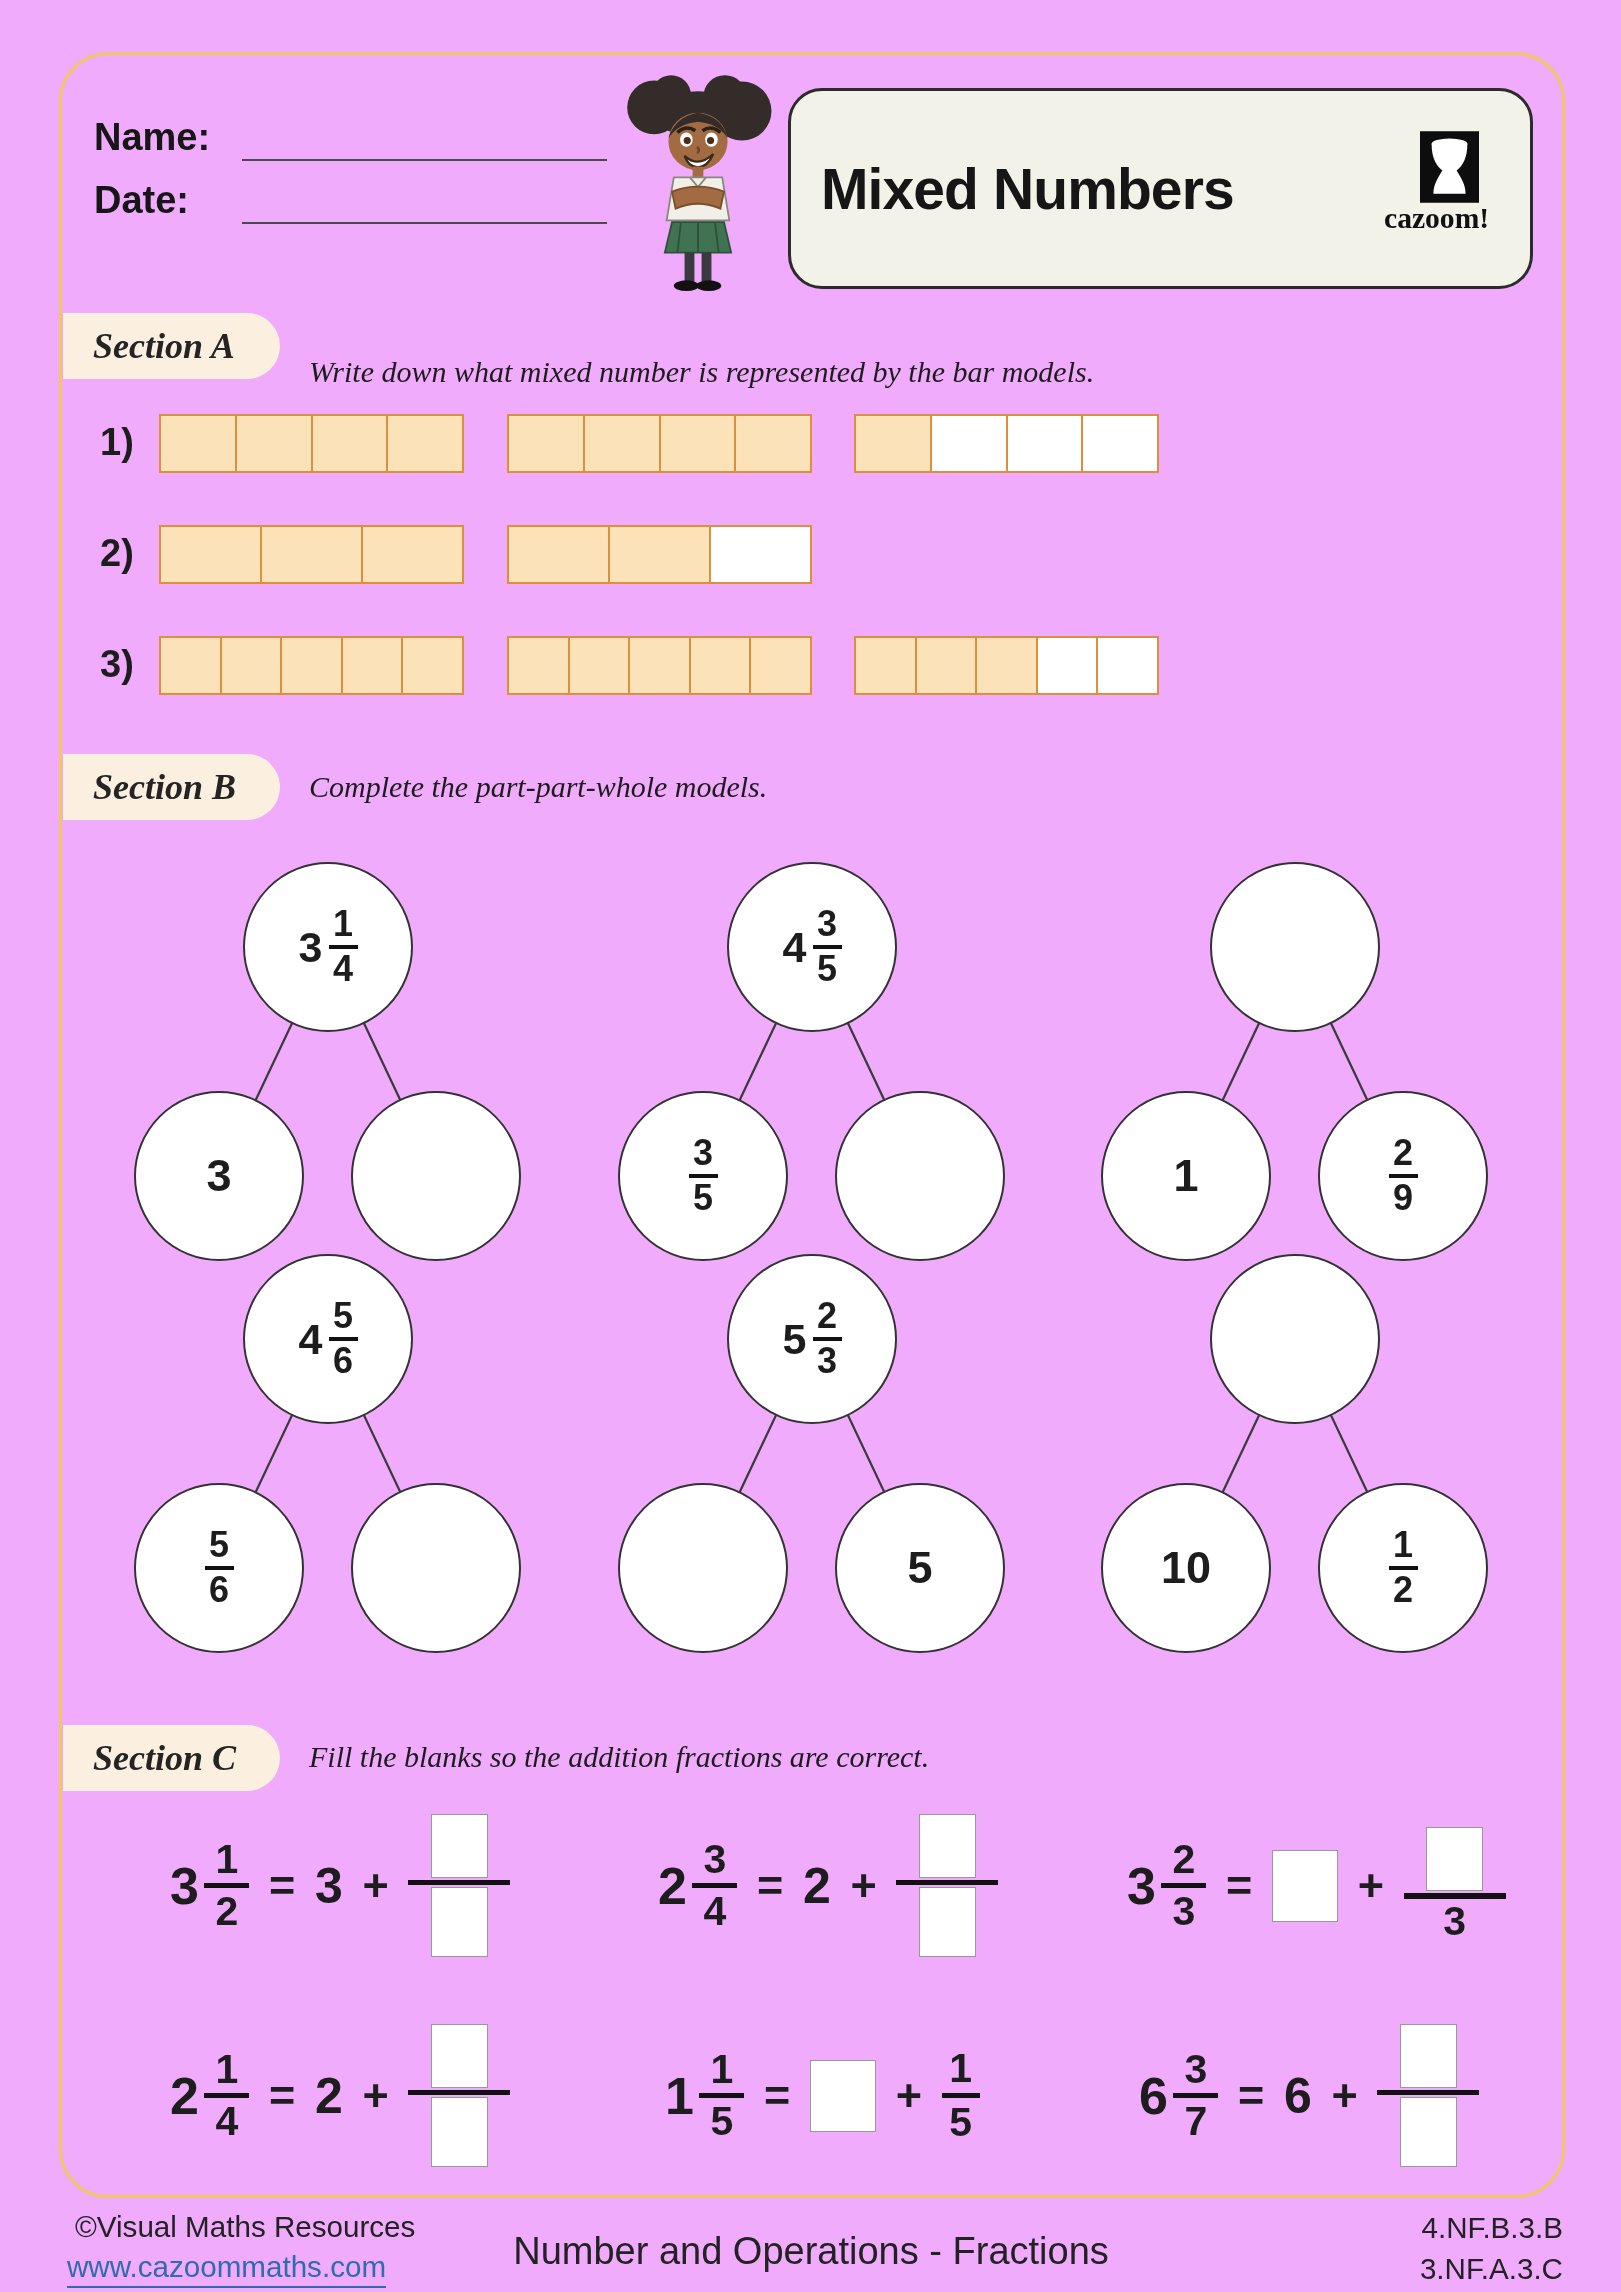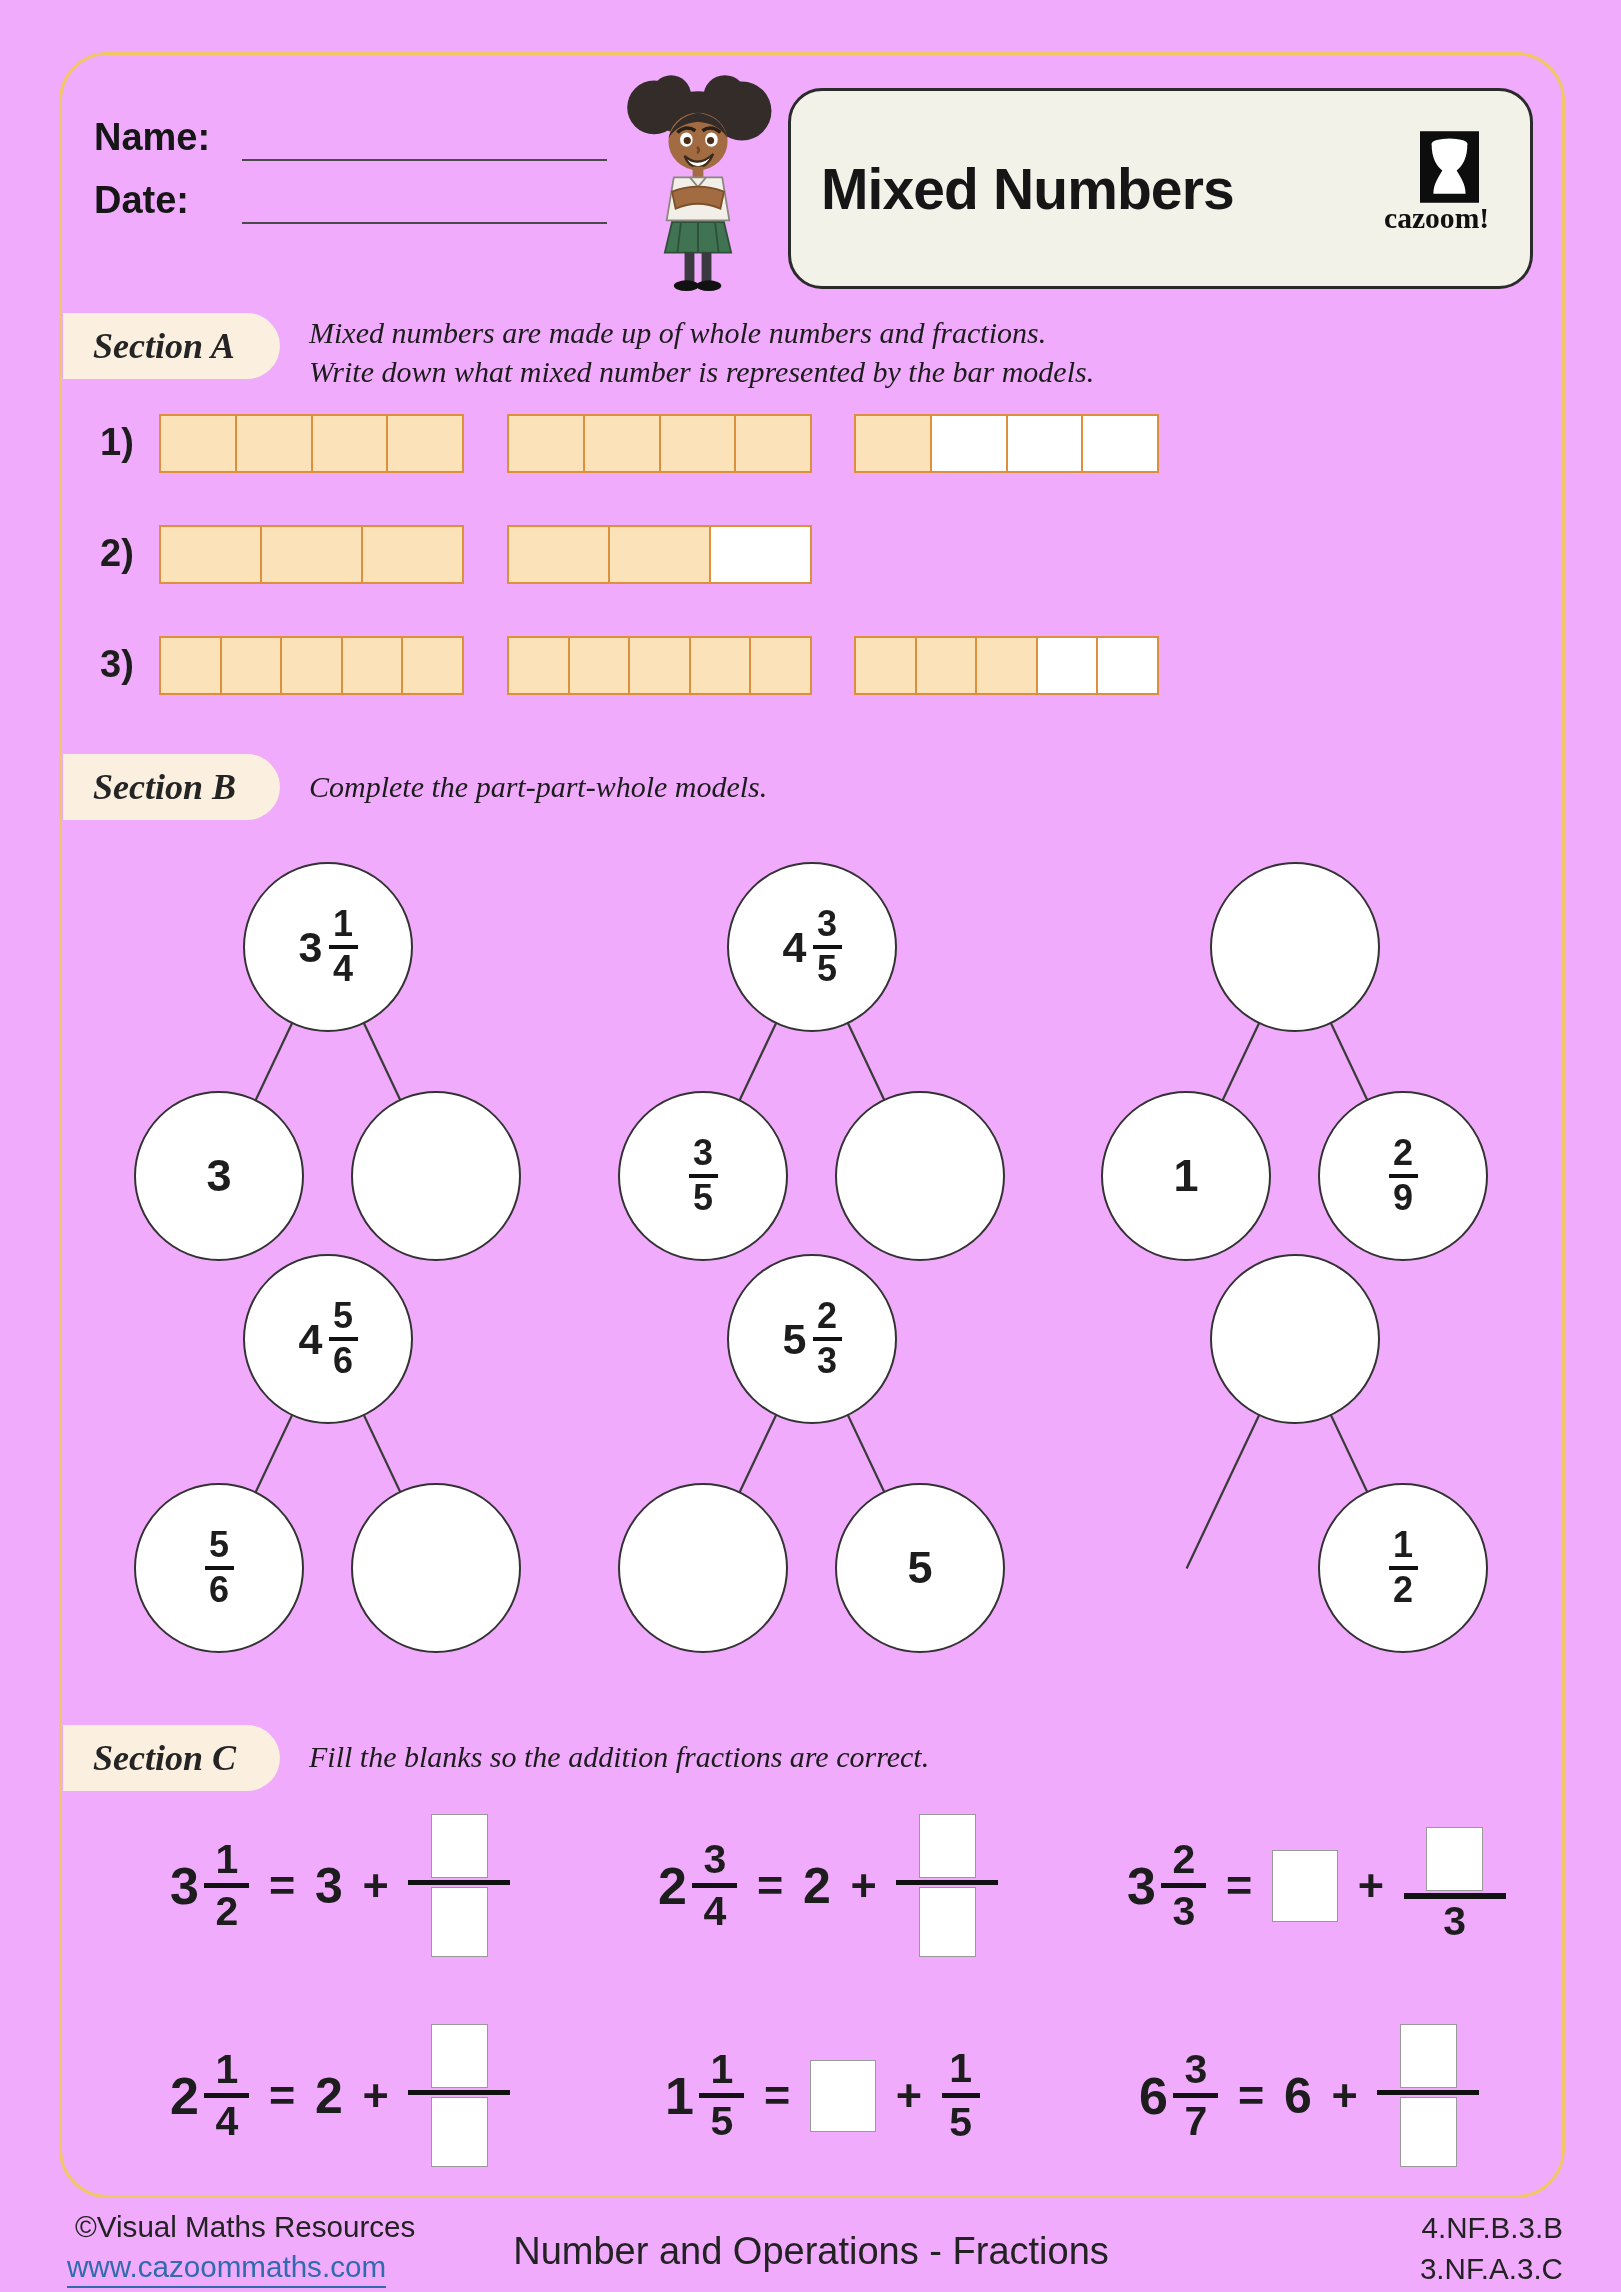--- a/index.html
+++ b/index.html
@@ -124,21 +124,20 @@
   <svg class="logo" viewBox="0 0 66 80">
     <rect x="0" y="0" width="66" height="80" fill="#0d0d0d"></rect>
     <ellipse cx="33" cy="14" rx="20" ry="6" fill="#ffffff"></ellipse>
     <path d="M13,14 C13,30 18,38 25,44 C20,52 15,60 15,70 L51,70 C51,60 46,52 41,44 C48,38 53,30 53,14 Z" fill="#ffffff"></path>
   </svg>
   <div class="logo-caption">cazoom!</div>
 
   <div class="pill" style="top:313px;">
     <span>Section A</span>
   </div>
-  <div class="instr" style="top:313px;">Mixed numbers are made up of whole numbers and fractions.</div>
   <div class="instr" style="top:352px;">Write down what mixed number is represented by the bar models.</div>
   <div id="bars-root">
       <div class="bar-row-label" style="top: 421px;">1)</div>
       <div class="bar" style="left: 159px; top: 414px;">
         <div class="bar-cell filled"></div>
         <div class="bar-cell filled"></div>
         <div class="bar-cell filled"></div>
         <div class="bar-cell filled"></div>
       </div>
       <div class="bar" style="left: 507px; top: 414px;">
@@ -297,20 +296,23 @@
         <div class="circle c-right">
           <div class="cnum">5</div>
         </div>
       </div>
       <div class="model" style="left: 1071px; top: 1254px;">
         <svg viewBox="0 0 500 452">
           <line x1="250" y1="95" x2="129" y2="351" stroke="#3a3a3a" stroke-width="2.5"></line>
           <line x1="250" y1="95" x2="371" y2="351" stroke="#3a3a3a" stroke-width="2.5"></line>
         </svg>
         <div class="circle c-top"></div>
+        <div class="circle c-left">
+          <div class="cnum">10</div>
+        </div>
         <div class="circle c-right">
           <div class="frac">
             <div class="n">1</div>
             <div class="bar-line"></div>
             <div class="d">2</div>
           </div>
         </div>
       </div>
     </div>
 

